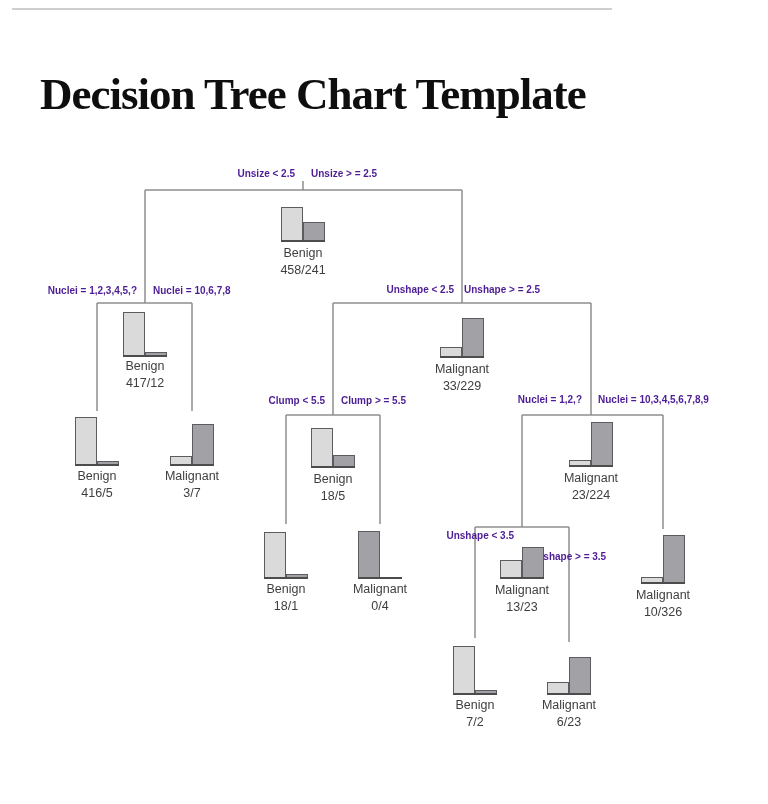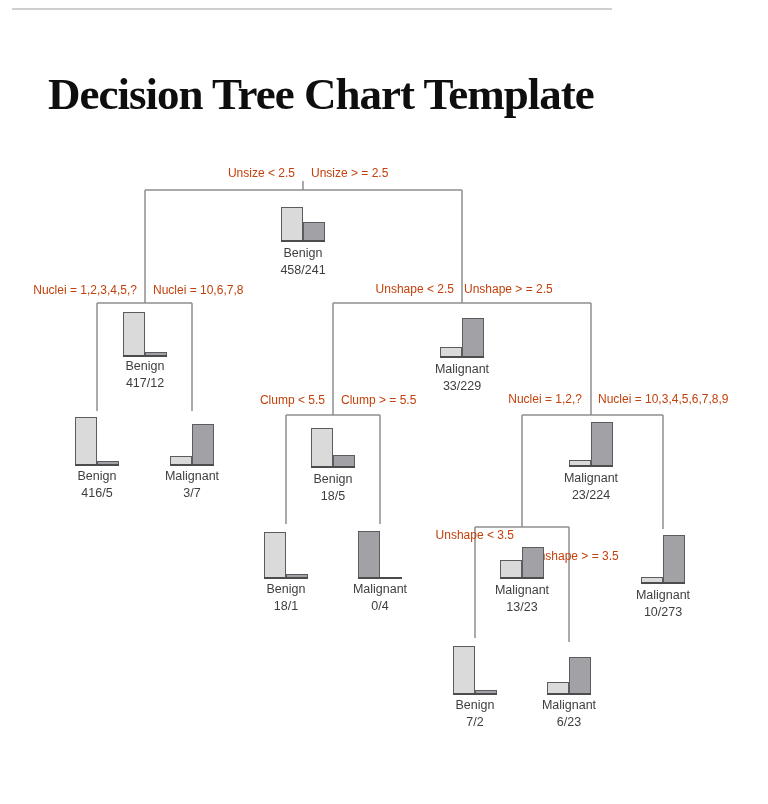--- a/index.html
+++ b/index.html
@@ -2,27 +2,27 @@
 <html><head>
 <meta charset="utf-8">
 <style>
   html,body{margin:0;padding:0;background:#ffffff;}
   .page{
     position:relative;width:768px;height:804px;background:#ffffff;
     font-family:"Liberation Sans",sans-serif;overflow:hidden;
   }
   .page-border{position:absolute;left:12px;top:8px;width:600px;height:2px;background:#cfcfcf;}
   .title{
-    position:absolute;left:48px;top:38px;white-space:nowrap;
+    position:absolute;left:40px;top:38px;white-space:nowrap;
     font-family:"Liberation Serif",serif;font-weight:bold;
     font-size:45px;letter-spacing:-1px;color:#0e0e0e;
   }
   .lines{position:absolute;left:0;top:0;}
   .split{
-    position:absolute;font-size:12px;color:#c2410c;white-space:nowrap;line-height:15px;
+    position:absolute;font-size:10px;color:#4c1d95;white-space:nowrap;line-height:15px;font-weight:bold;
   }
   .split.left{text-align:right;}
   .chart{
     position:absolute;width:44px;height:50px;box-sizing:border-box;
     border-bottom:2px solid #4c4c4c;display:flex;align-items:flex-end;
   }
   .bar{width:22px;box-sizing:border-box;border:1.5px solid #5c5c60;border-bottom:none;}
   .bar-benign{background:#dadada;}
   .bar-malignant{background:#a2a2a6;}
   .node-label{
@@ -176,16 +176,16 @@
   <div class="node-label" style="left:420px;top:697px;">
     <div>Benign</div>
     <div>7/2</div>
   </div>
   <div class="node-label" style="left:514px;top:697px;">
     <div>Malignant</div>
     <div>6/23</div>
   </div>
   <div class="node-label" style="left:608px;top:587px;">
     <div>Malignant</div>
-    <div>10/273</div>
+    <div>10/326</div>
   </div>
 
 </div>
 
 </body></html>

